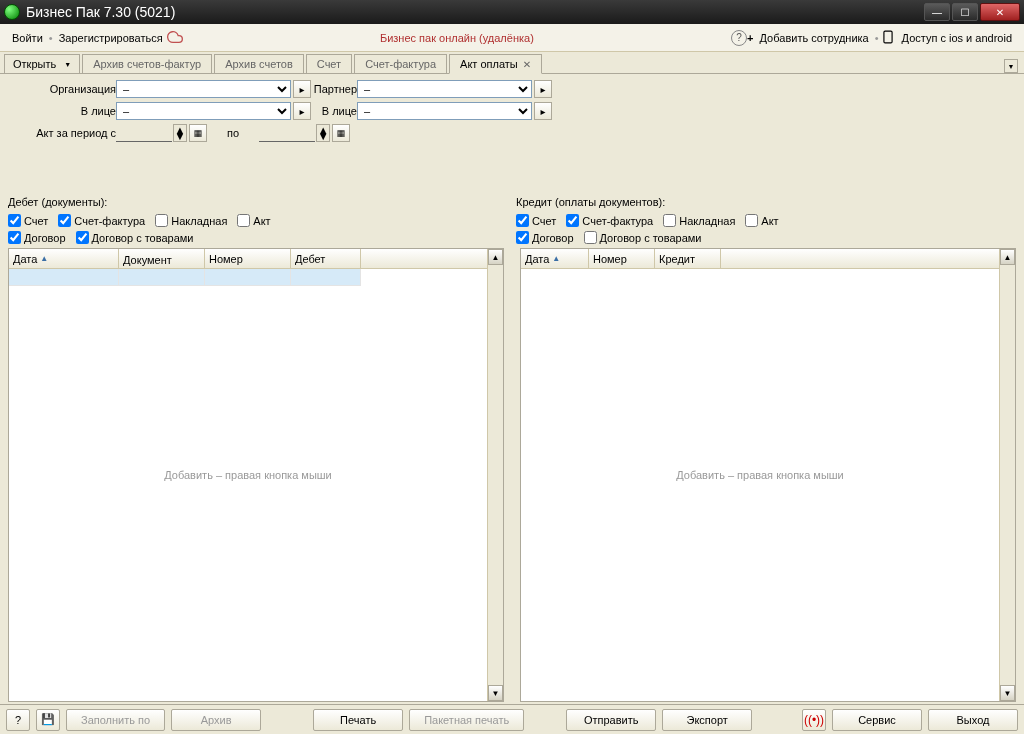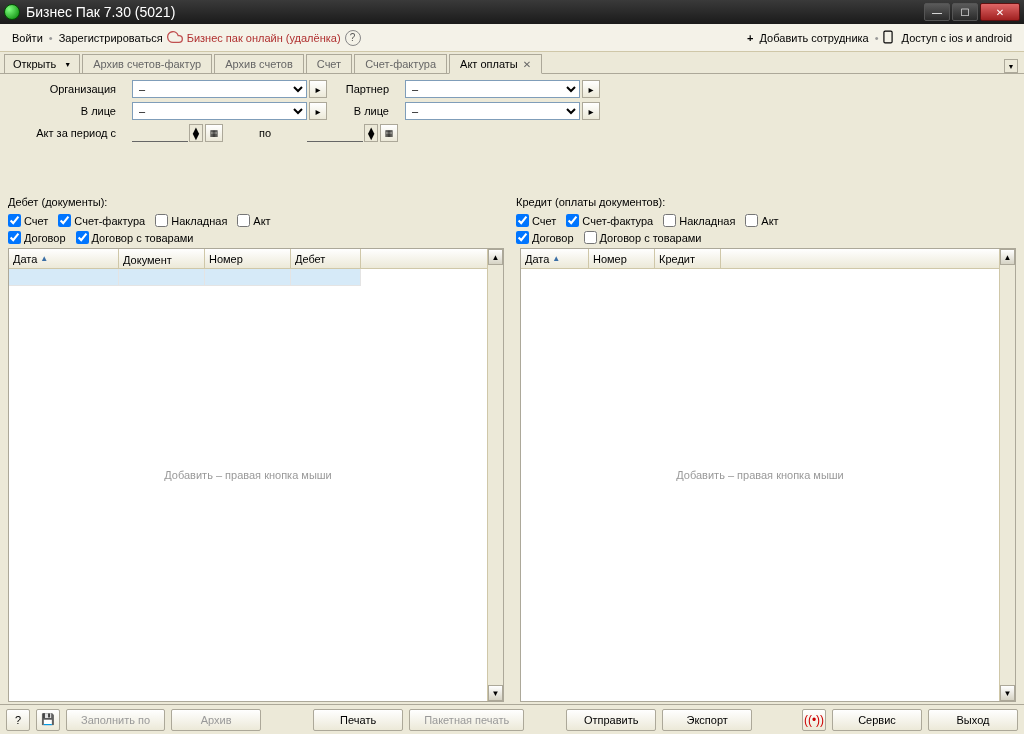--- a/index.html
+++ b/index.html
@@ -9,40 +9,40 @@
 .titlebar { height: 24px; background: linear-gradient(to bottom, #3a3a3a 0%, #1a1a1a 100%); display: flex; align-items: center; padding: 0 4px; color: #fff; }
 .titlebar .app-icon { width: 16px; height: 16px; border-radius: 50%; background: radial-gradient(circle at 30% 30%, #7fff7f, #007f00); margin-right: 6px; border: 1px solid #004f00; }
 .titlebar .title { flex: 1; font-size: 14px; }
 .titlebar .winbtns { display: flex; gap: 2px; }
 .winbtn { width: 26px; height: 18px; border: 1px solid #555; background: linear-gradient(to bottom, #5a5a5a, #2a2a2a); color: #fff; display: flex; align-items: center; justify-content: center; font-size: 10px; cursor: pointer; border-radius: 2px; }
 .winbtn.close { background: linear-gradient(to bottom, #e06666, #a02020); border-color: #601010; width: 40px; }
 
 
 .linksbar { height: 28px; background: #f4f2e8; border-bottom: 1px solid #cfc7a8; display: flex; align-items: center; padding: 0 8px; }
 .linksbar a { color: #000; text-decoration: none; margin: 0 4px; cursor: pointer; }
-.linksbar .center { flex: 1; display: flex; justify-content: flex-start; align-items: center; gap: 0; }
+.linksbar .center { flex: 1; display: flex; justify-content: space-between; align-items: center; gap: 0; }
 .linksbar .center a { color: #b03030; }
 .cloud-icon { width: 16px; height: 16px; color: #c05050; }
 .help-icon { width: 16px; height: 16px; border-radius: 50%; border: 1px solid #888; display: inline-flex; align-items: center; justify-content: center; font-size: 10px; color: #555; cursor: pointer; }
 .plus-icon { font-weight: bold; margin-right: 2px; }
 .phone-icon { width: 14px; height: 14px; display: inline-block; }
 
 
 .tabsbar { height: 22px; background: #ece9d8; border-bottom: 1px solid #aca899; display: flex; align-items: flex-end; padding: 0 4px; }
 .openbtn { padding: 2px 8px; background: #ece9d8; border: 1px solid #aca899; border-bottom: none; cursor: pointer; display: flex; align-items: center; gap: 8px; height: 19px; }
 .dropdown-arrow { font-size: 7px; }
 .tab { padding: 3px 10px; background: #ece9d8; border: 1px solid #aca899; border-bottom: none; margin-left: 2px; cursor: pointer; height: 19px; display: flex; align-items: center; color: #666; }
 .tab.active { background: #ece9d8; color: #000; border-bottom: 1px solid #ece9d8; margin-bottom: -1px; z-index: 1; height: 20px; }
 .tab .tab-close { margin-left: 5px; font-size: 10px; color: #666; cursor: pointer; }
 .tabsbar-right { margin-left: auto; display: flex; align-items: center; padding-right: 2px; }
 .mini-dropdown { width: 14px; height: 14px; border: 1px solid #aca899; background: #ece9d8; display: flex; align-items: center; justify-content: center; font-size: 7px; cursor: pointer; }
 
 
 .form-area { padding: 6px 8px 4px 8px; background: #ece9d8; }
-.form-row { display: flex; align-items: center; margin-bottom: 4px; gap: 16px; }
+.form-row { display: flex; align-items: center; margin-bottom: 4px; gap: 0; }
 .form-label { text-align: right; color: #000; }
 .form-label.w1 { width: 108px; }
 .form-label.w2 { width: 46px; }
 .combo { display: flex; align-items: center; }
 .combo select { width: 175px; height: 18px; background: #fff; border: 1px solid #7f9db9; font-size: 11px; padding: 0 2px; }
 .combo .go { width: 18px; height: 18px; border: 1px solid #aca899; background: linear-gradient(to bottom, #fff, #ece9d8); margin-left: 2px; display: flex; align-items: center; justify-content: center; cursor: pointer; font-size: 10px; }
 .date-input { display: inline-flex; align-items: center; }
 .date-input input { width: 56px; height: 18px; border: none; border-bottom: 1px solid #666; background: transparent; text-align: center; padding: 0 2px; }
 .date-spin { width: 14px; height: 18px; border: 1px solid #aca899; background: #ece9d8; display: flex; flex-direction: column; justify-content: center; align-items: center; font-size: 5px; line-height: 6px; cursor: pointer; margin-left: 1px; }
 .cal-btn { width: 18px; height: 18px; border: 1px solid #aca899; background: linear-gradient(to bottom, #fff, #ece9d8); margin-left: 2px; display: flex; align-items: center; justify-content: center; cursor: pointer; font-size: 9px; }

